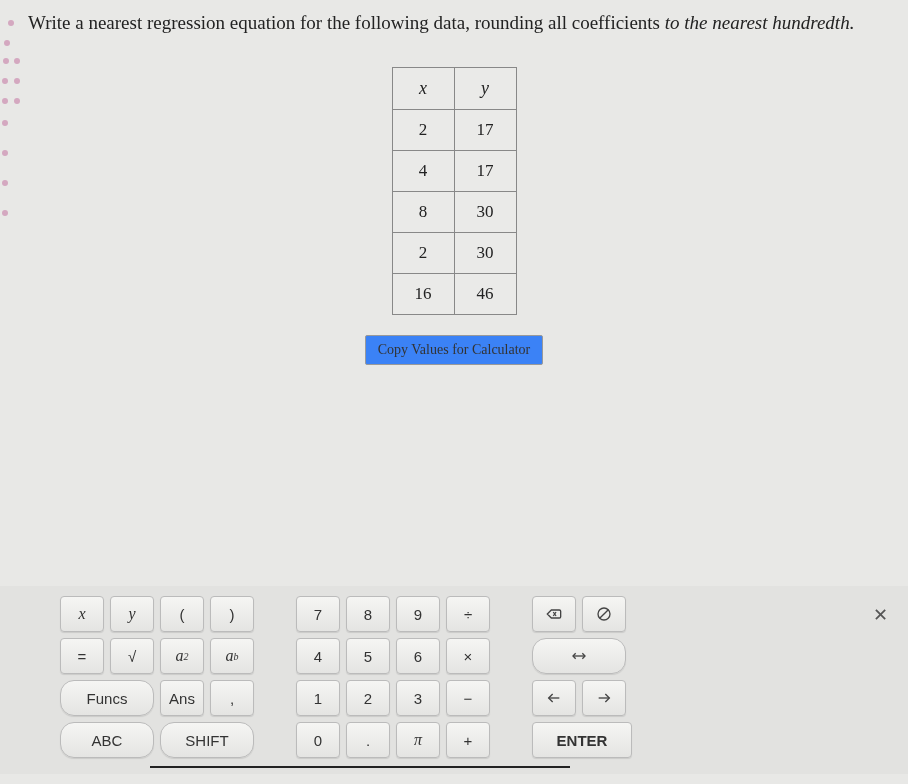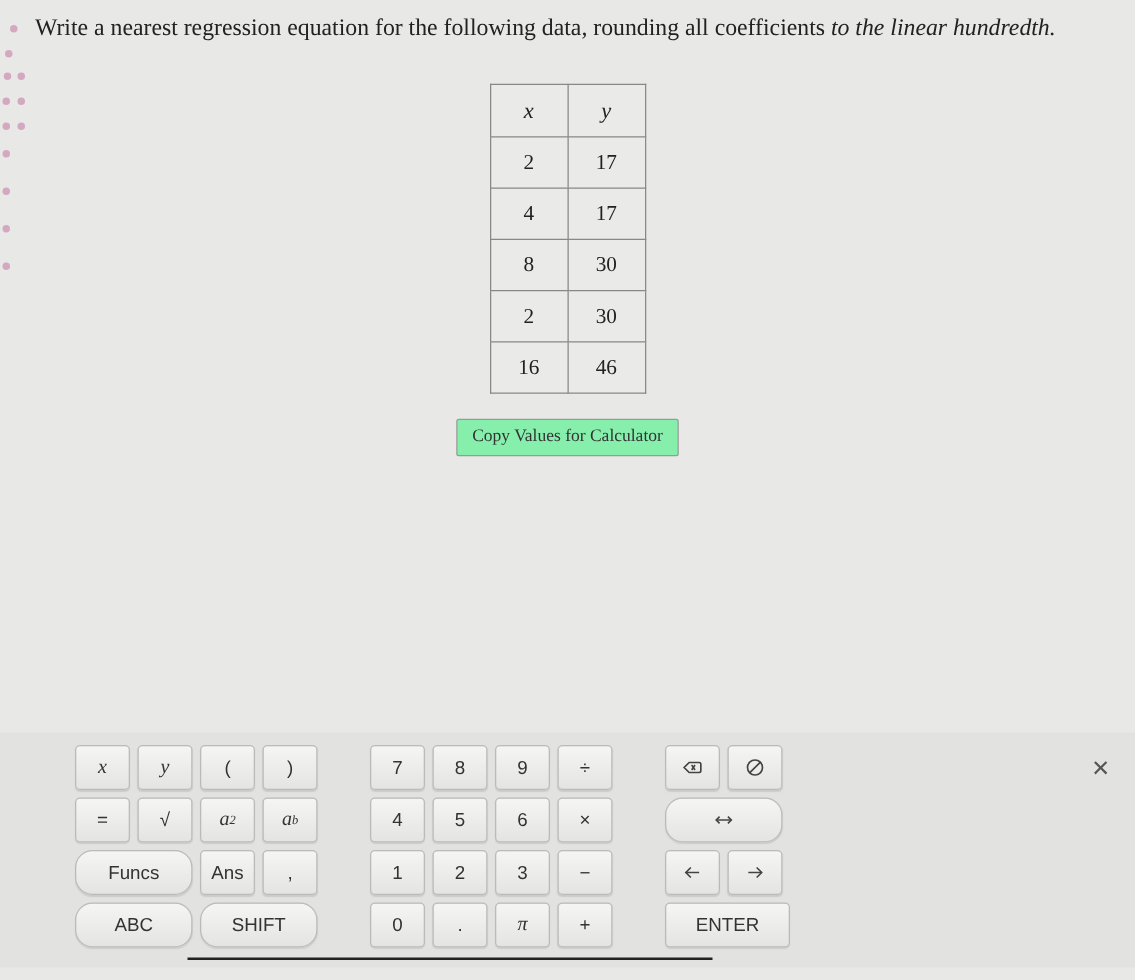--- a/index.html
+++ b/index.html
@@ -61,21 +61,21 @@
     }
     .button-container {
       display: flex;
       flex-direction: column;
       align-items: center;
       gap: 12px;
       margin-top: 20px;
     }
     .action-button {
       border: 1px solid #999;
-      background: #86efac;
+      background: #3b82f6;
       padding: 6px 12px;
       font-size: 14px;
       color: #333;
       font-family: Georgia, serif;
       cursor: pointer;
       border-radius: 2px;
     }
     .keyboard {
       position: absolute;
       bottom: 10px;
@@ -113,20 +113,21 @@
       cursor: pointer;
       font-family: Arial, sans-serif;
       box-shadow: 0 1px 1px rgba(0,0,0,0.1);
     }
     .key.wide {
       min-width: 94px;
       border-radius: 14px;
     }
     .key.wider {
       min-width: 100px;
+      font-weight: bold;
     }
     .key.italic {
       font-style: italic;
       font-family: 'Times New Roman', serif;
       font-size: 16px;
     }
     .key sup {
       font-size: 10px;
     }
     .gap-medium {
@@ -157,21 +158,21 @@
   <div class="dot" style="left:14px;top:78px"></div>
   <div class="dot" style="left:2px;top:98px"></div>
   <div class="dot" style="left:14px;top:98px"></div>
   <div class="dot" style="left:2px;top:120px"></div>
   <div class="dot" style="left:2px;top:150px"></div>
   <div class="dot" style="left:2px;top:180px"></div>
   <div class="dot" style="left:2px;top:210px"></div>
 </div>
 
 <div class="question">
-  <span>Write a nearest regression equation for the following data, rounding all coefficients </span><span class="italic">to the linear hundredth.</span>
+  <span>Write a nearest regression equation for the following data, rounding all coefficients </span><span class="italic">to the nearest hundredth.</span>
 </div>
 
 <div class="table-container">
   <table class="data-table">
     <tbody>
         <tr>
       <th>x</th>
       <th>y</th>
     </tr>
     <tr>

